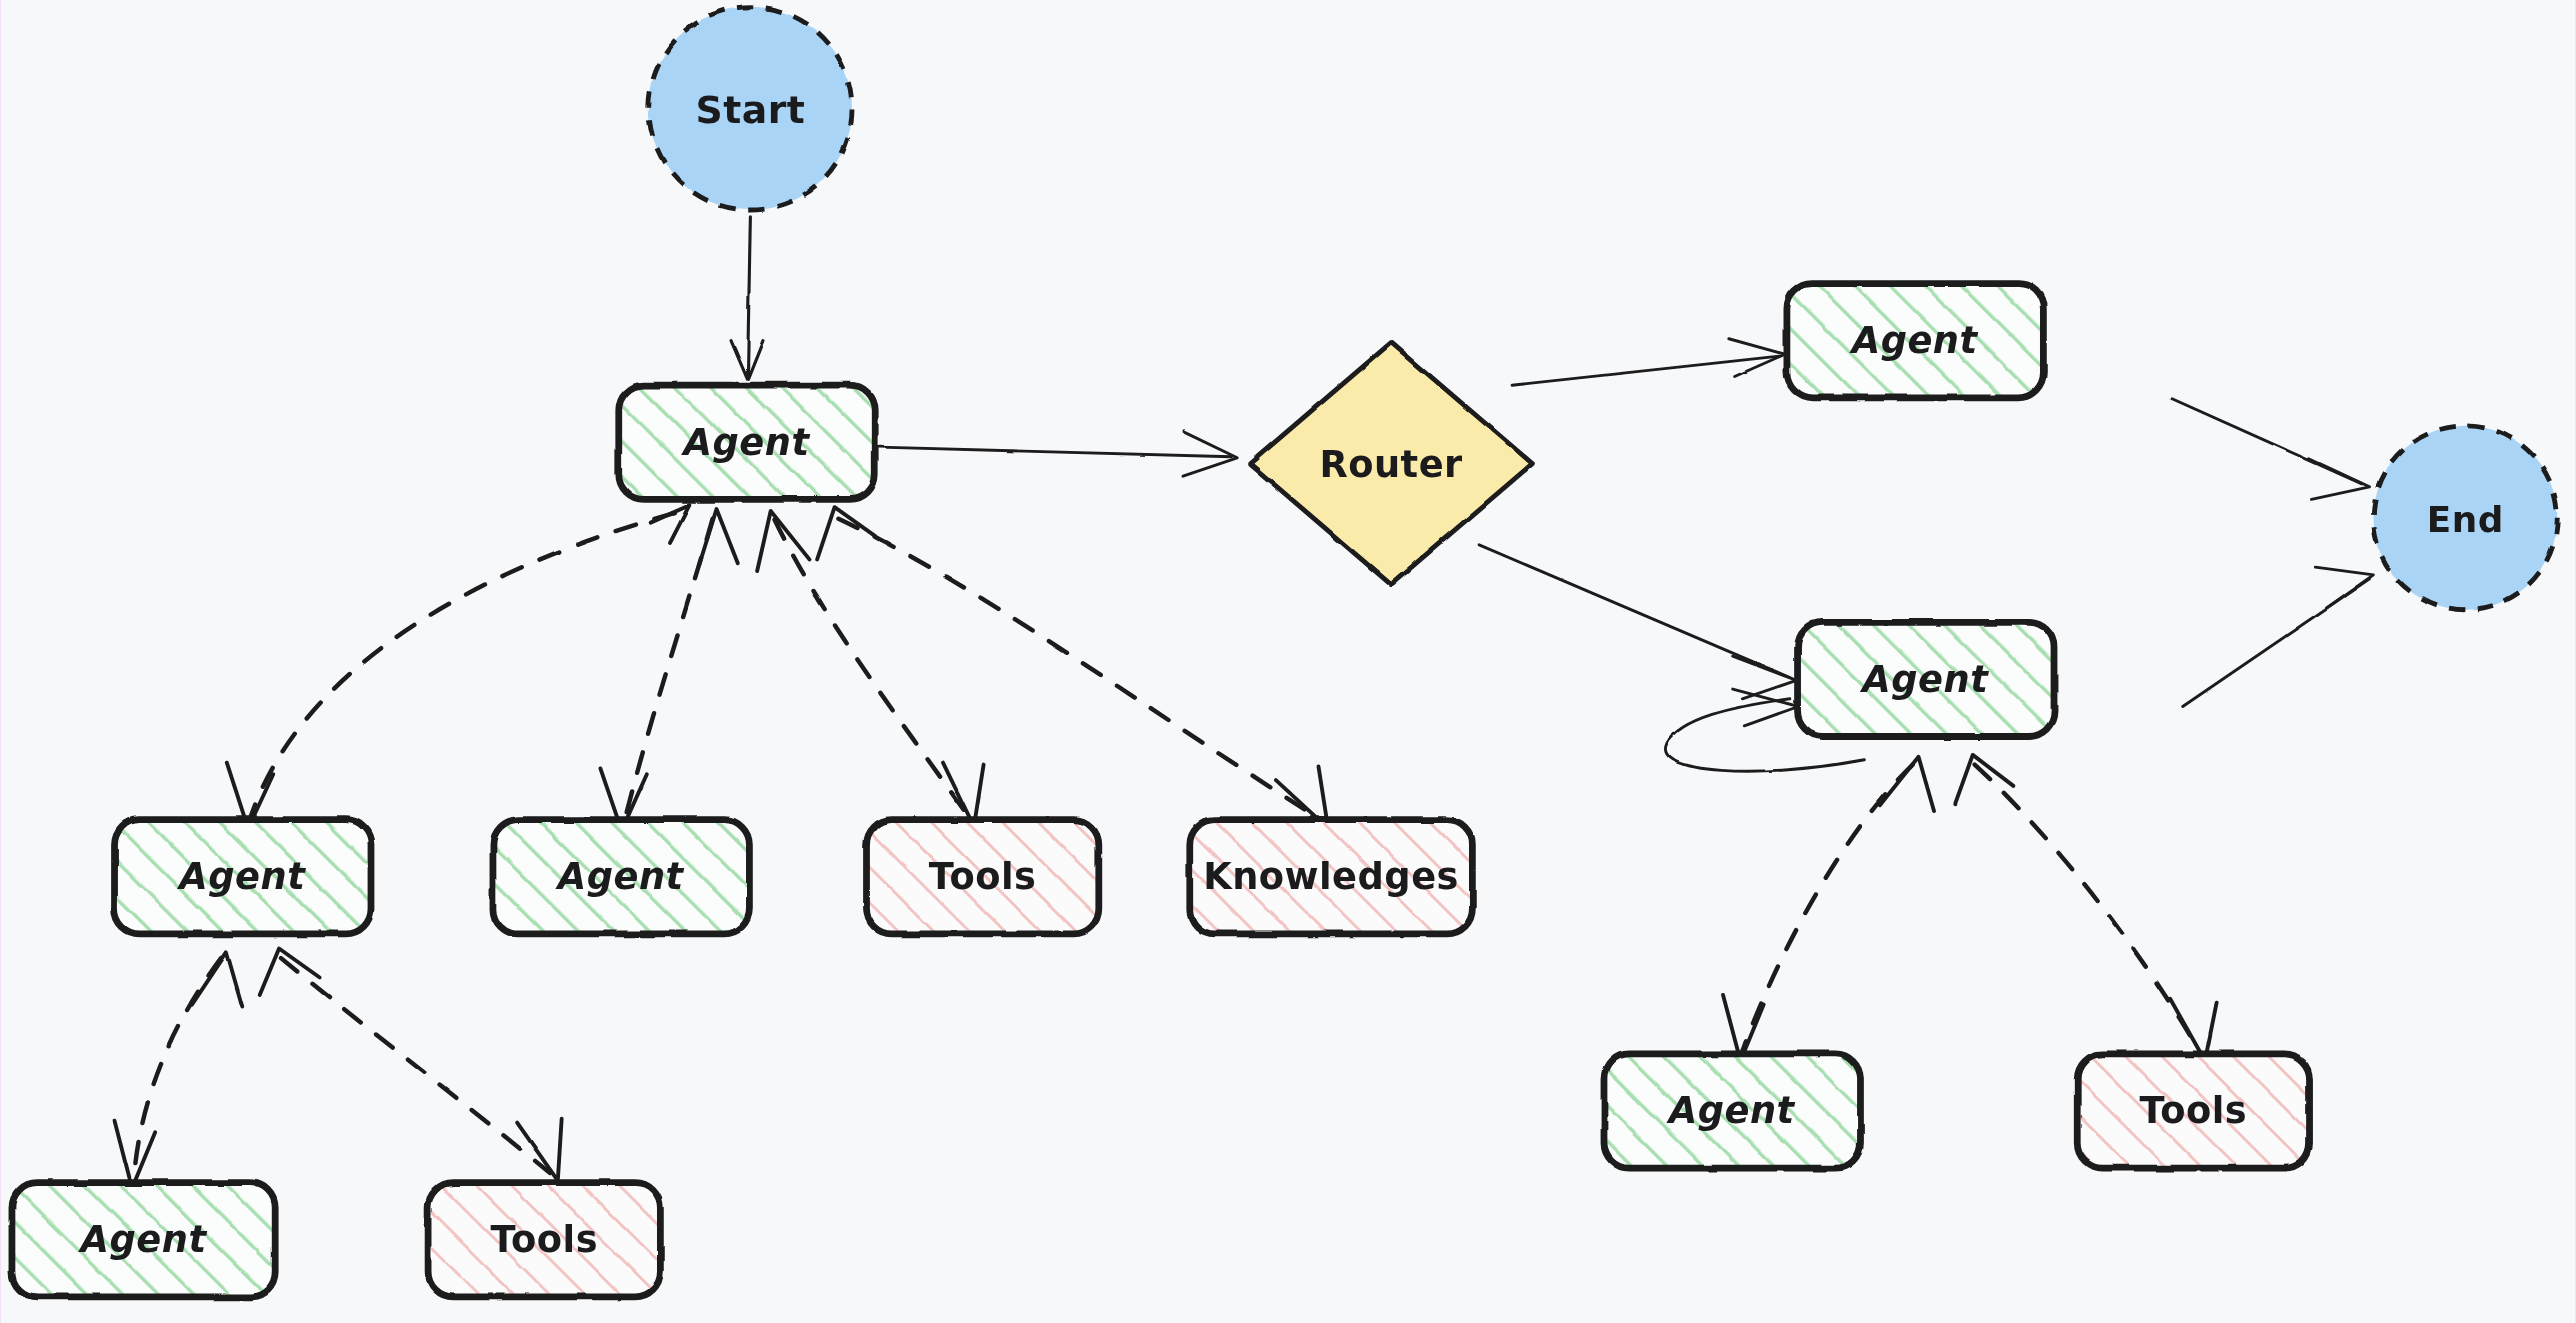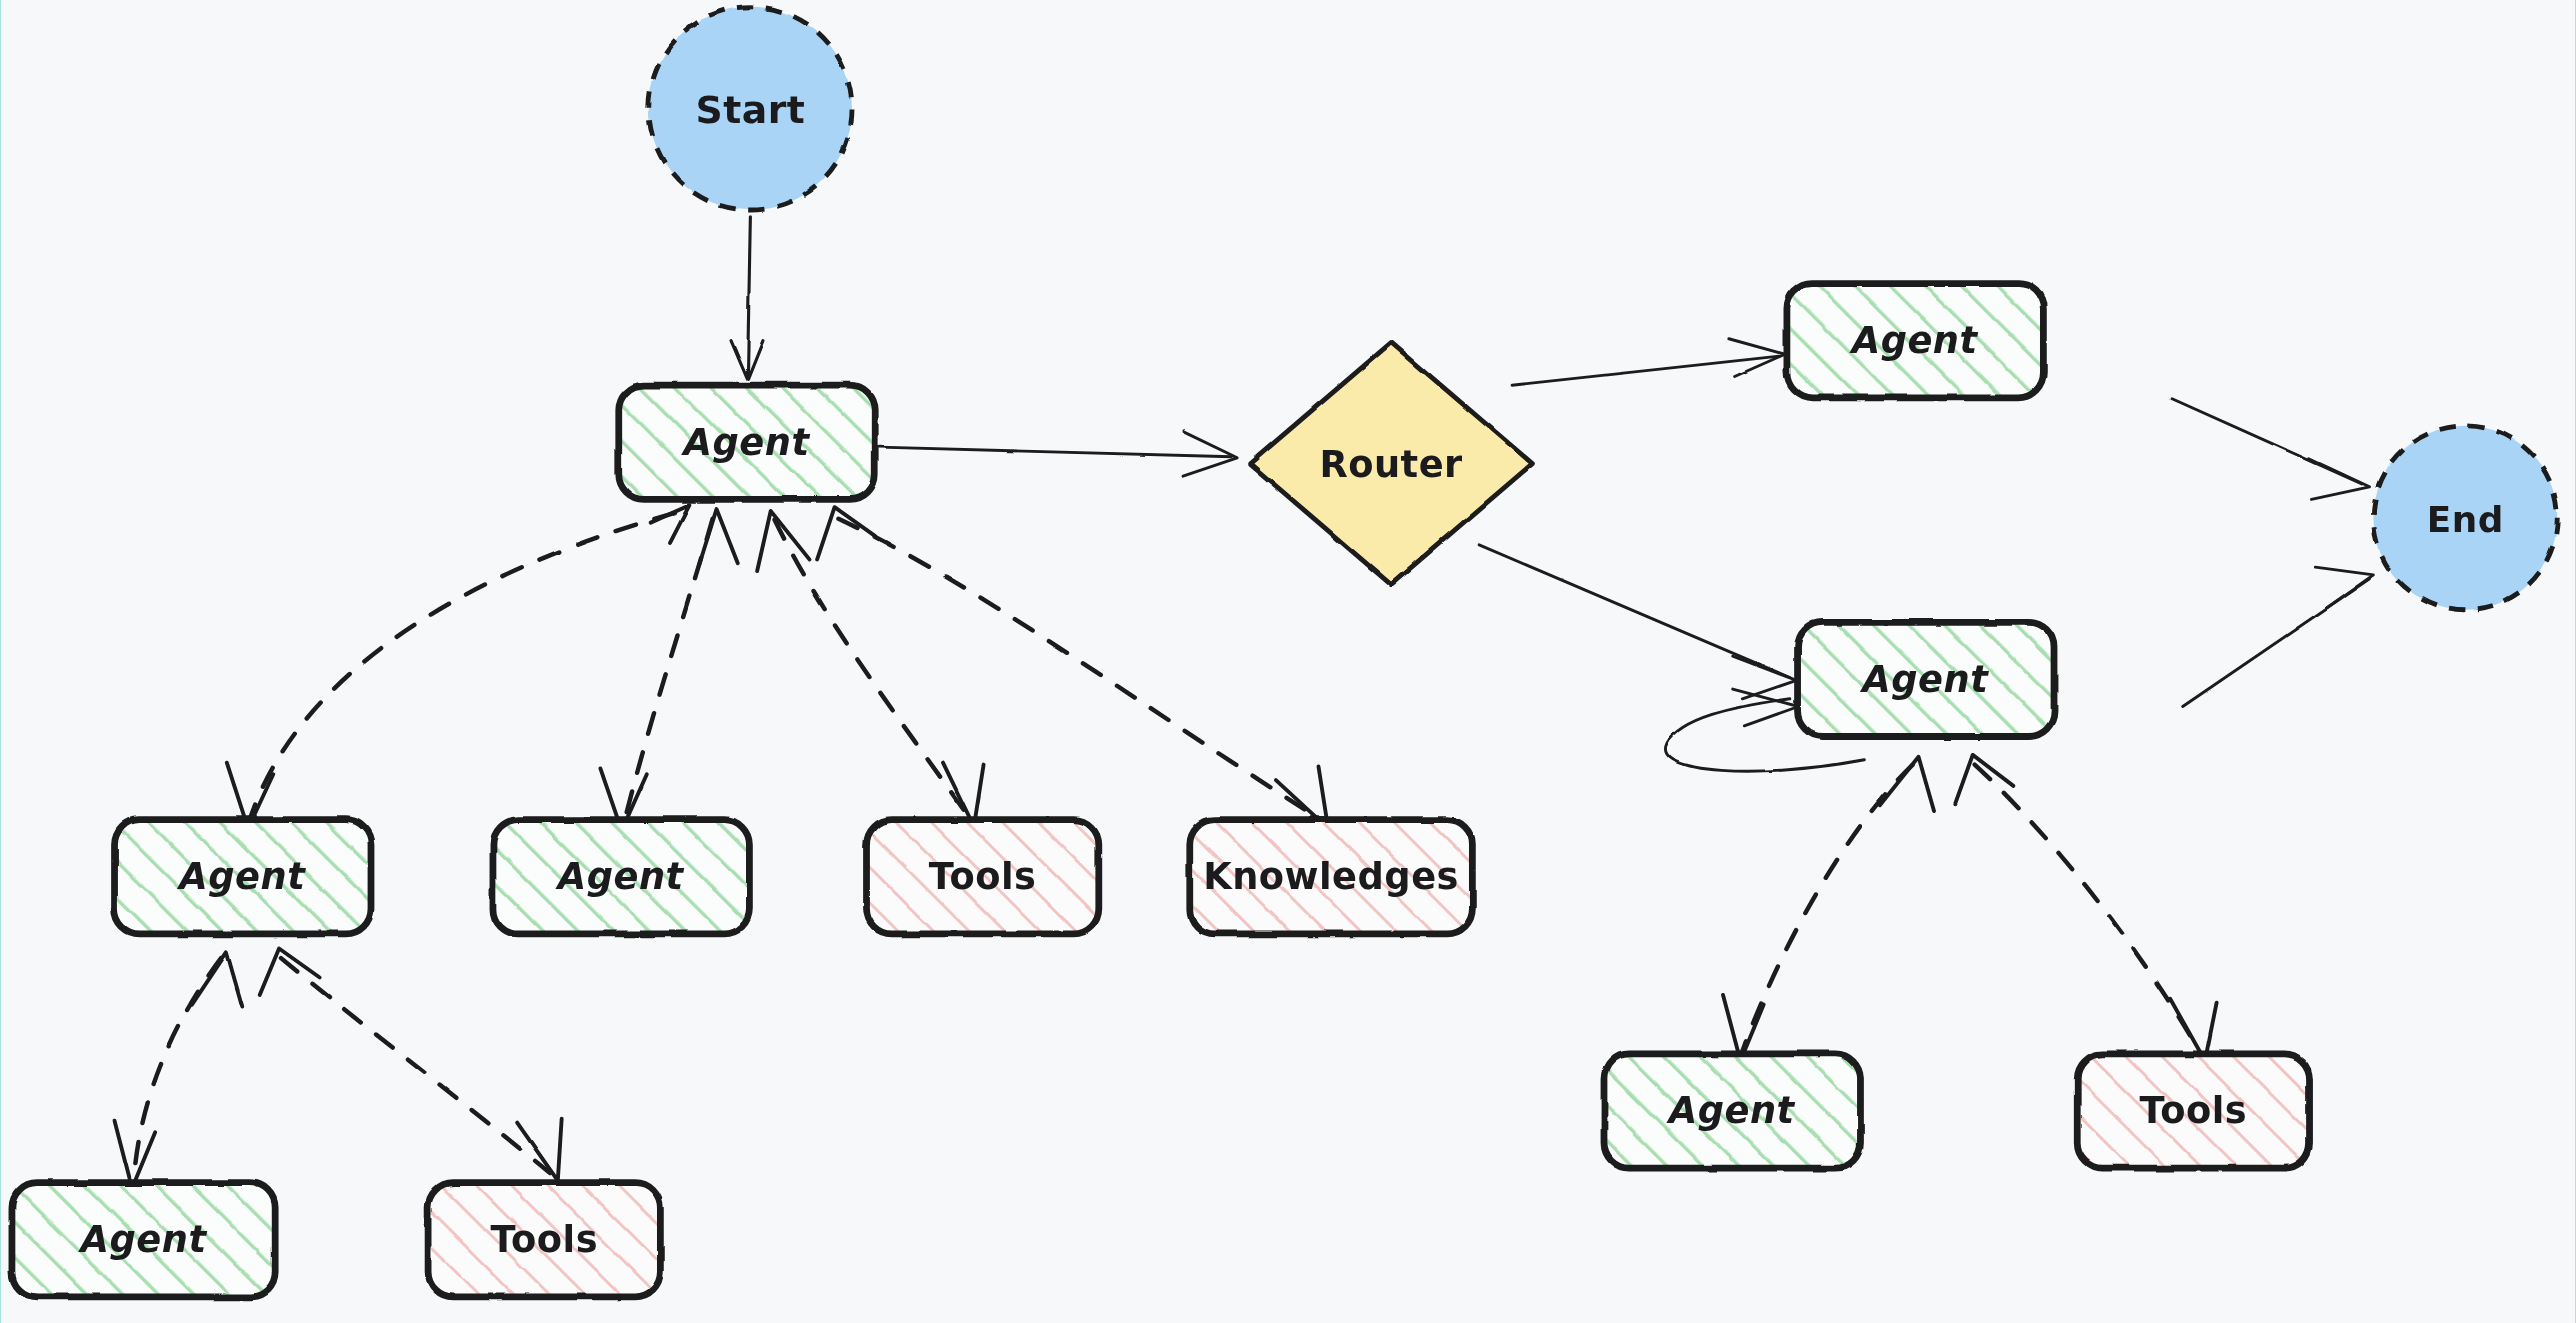--- a/index.html
+++ b/index.html
@@ -8,21 +8,21 @@
     padding: 0;
     background: #f7f8fa;
   }
   body {
     font-family: "DejaVu Sans", sans-serif;
   }
   #canvas-wrap {
     position: relative;
     width: 2576px;
     height: 1323px;
-    background: #14b8a6;
+    background: #f0abfc;
     overflow: hidden;
     text-align: right;
   }
   #diagram-svg {
     position: absolute;
     left: 0;
     top: 0;
     width: 2576px;
     height: 1323px;
     display: block;

